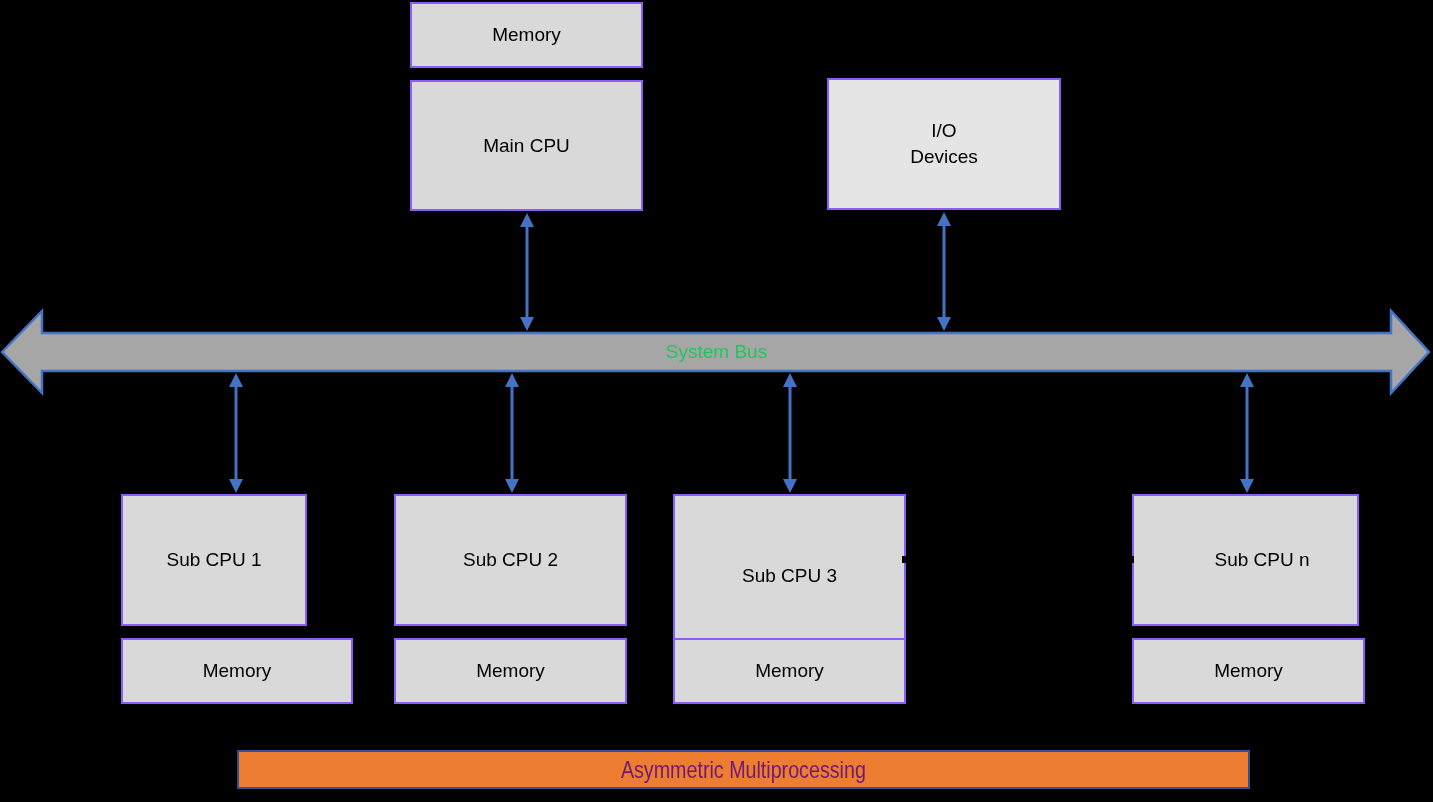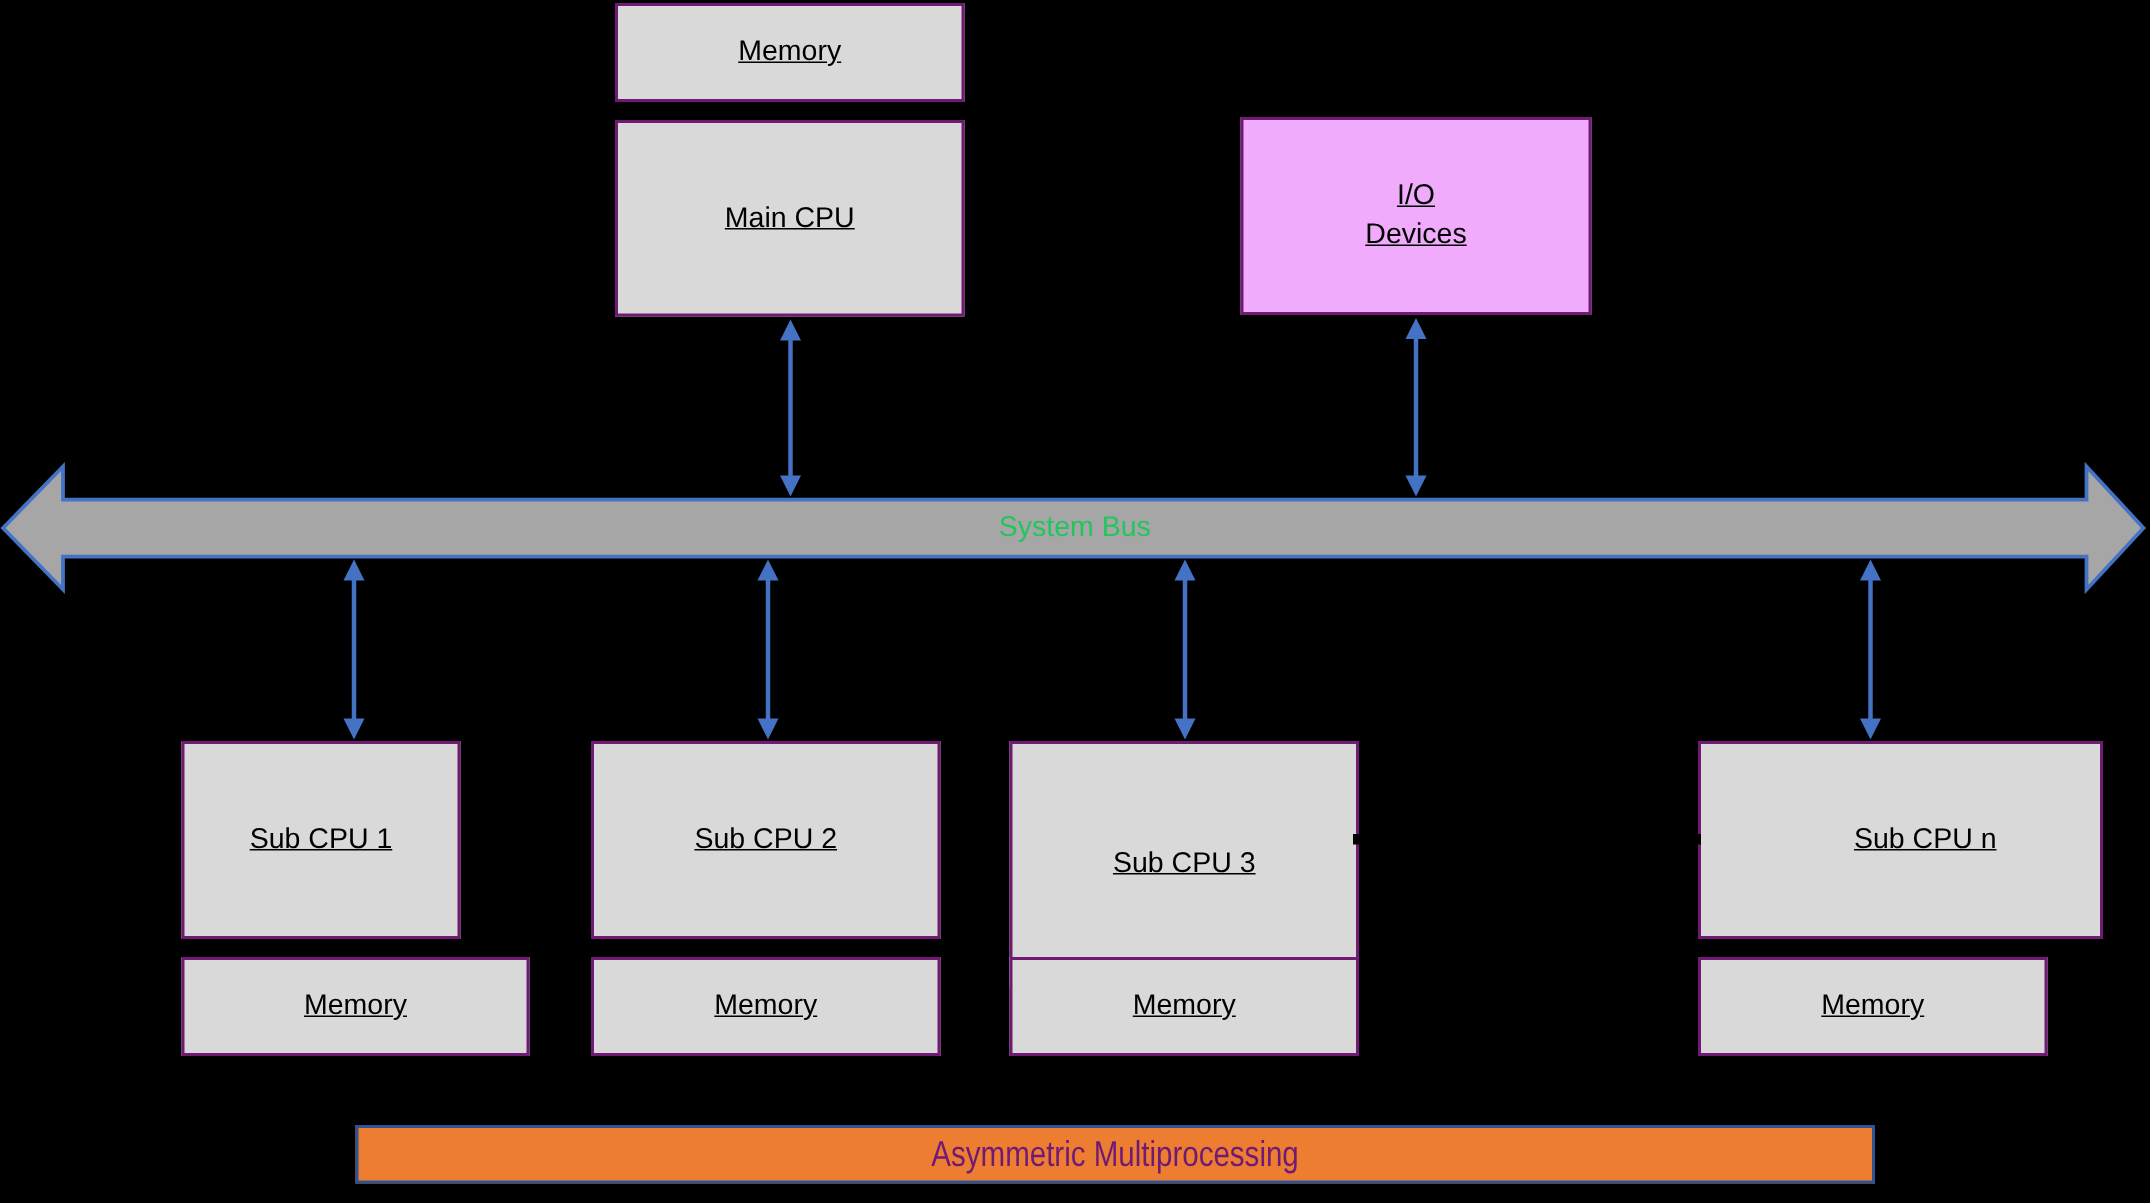--- a/index.html
+++ b/index.html
@@ -9,32 +9,31 @@
     height: 802px;
     background: #000000;
     font-family: "Liberation Sans", sans-serif;
     overflow: hidden;
   }
   .layer { position: absolute; left: 0; top: 0; }
   .box {
     position: absolute;
     box-sizing: border-box;
     background: #D9D9D9;
-    border: 2px solid #701a75;
+    border: 2px solid #8b5cf6;
     display: flex;
     align-items: center;
     justify-content: center;
     text-align: center;
     color: #000000;
     font-size: 19px;
     line-height: 1.35;
     z-index: 2;
-    text-decoration: underline;
   }
-  .box.green { background: #f0abfc; }
+  .box.green { background: #e5e5e5; }
   .bus-label {
     position: absolute;
     left: 0;
     top: 332px;
     width: 1433px;
     height: 40px;
     display: flex;
     align-items: center;
     justify-content: center;
     color: #22c55e;
@@ -144,21 +143,21 @@
     <span>Memory</span>
   </div>
 
   <div class="box" style="left:673px; top:494px; width:233px; height:164px;">
     <span>Sub CPU 3</span>
   </div>
   <div class="box" style="left:673px; top:638px; width:233px; height:66px;">
     <span>Memory</span>
   </div>
 
-  <div class="box" style="left:1132px; top:494px; width:270px; height:132px;padding-left:33px;">
+  <div class="box" style="left:1132px; top:494px; width:227px; height:132px;padding-left:33px;">
     <span>Sub CPU n</span>
   </div>
   <div class="box" style="left:1132px; top:638px; width:233px; height:66px;">
     <span>Memory</span>
   </div>
 
   <div class="notch" style="left:902px; top:556px;"></div>
   <div class="notch" style="left:1126px; top:556px;"></div>
 
   <div class="banner">

